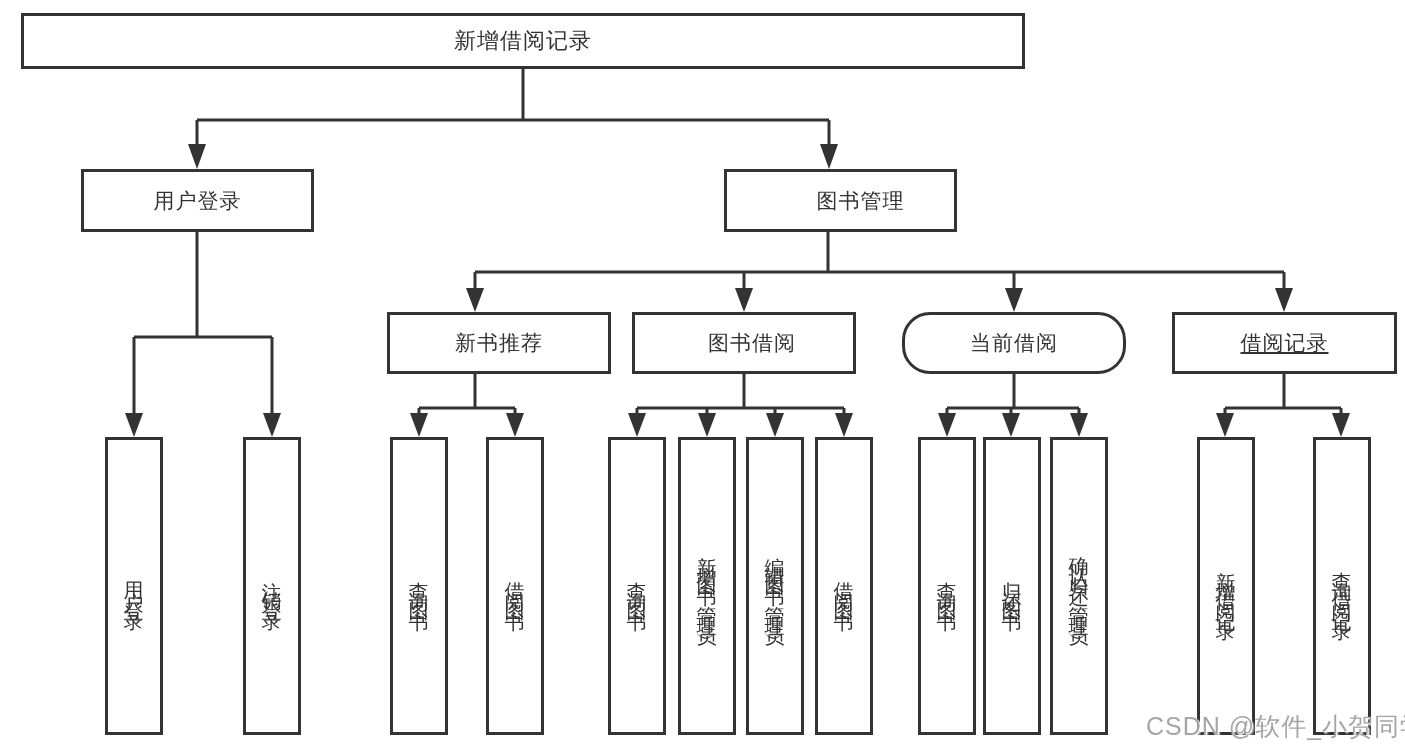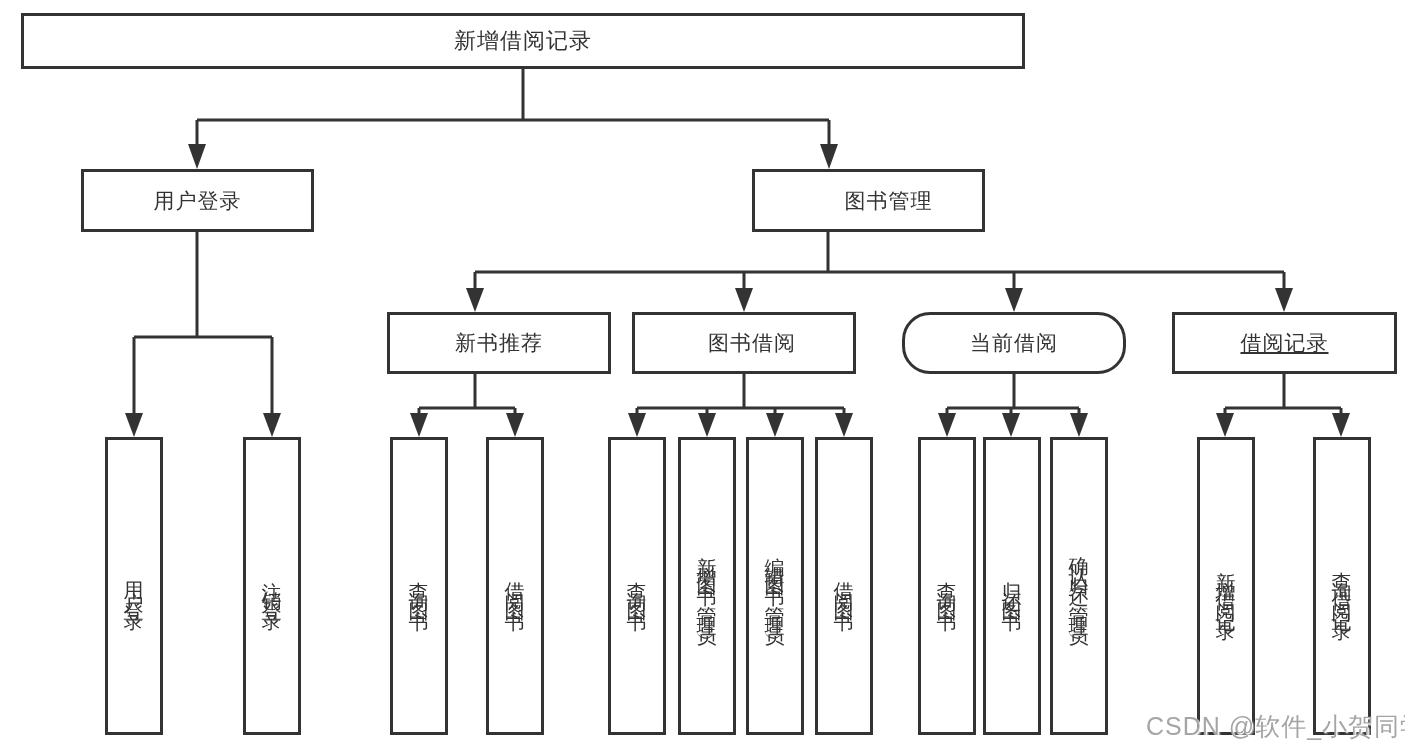--- a/index.html
+++ b/index.html
@@ -93,21 +93,21 @@
     </g>
   </svg>
 
   <div class="node h root" style="left:21px; top:13px; width:1004px; height:56px;">
     <span class="label">新增借阅记录</span>
   </div>
 
   <div class="node h" style="left:81px; top:169px; width:233px; height:63px;">
     <span class="label">用户登录</span>
   </div>
-  <div class="node h" style="left:752px; top:169px; width:233px; height:63px;padding-left:40px;">
+  <div class="node h" style="left:724px; top:169px; width:233px; height:63px;padding-left:40px;">
     <span class="label">图书管理</span>
   </div>
 
   <div class="node h" style="left:363px; top:312px; width:224px; height:62px;margin-left:24px;">
     <span class="label">新书推荐</span>
   </div>
   <div class="node h" style="left:632px; top:312px; width:224px; height:62px;padding-left:16px;">
     <span class="label">图书借阅</span>
   </div>
   <div class="node h" style="left:902px; top:312px; width:224px; height:62px;border-radius:28px;">

